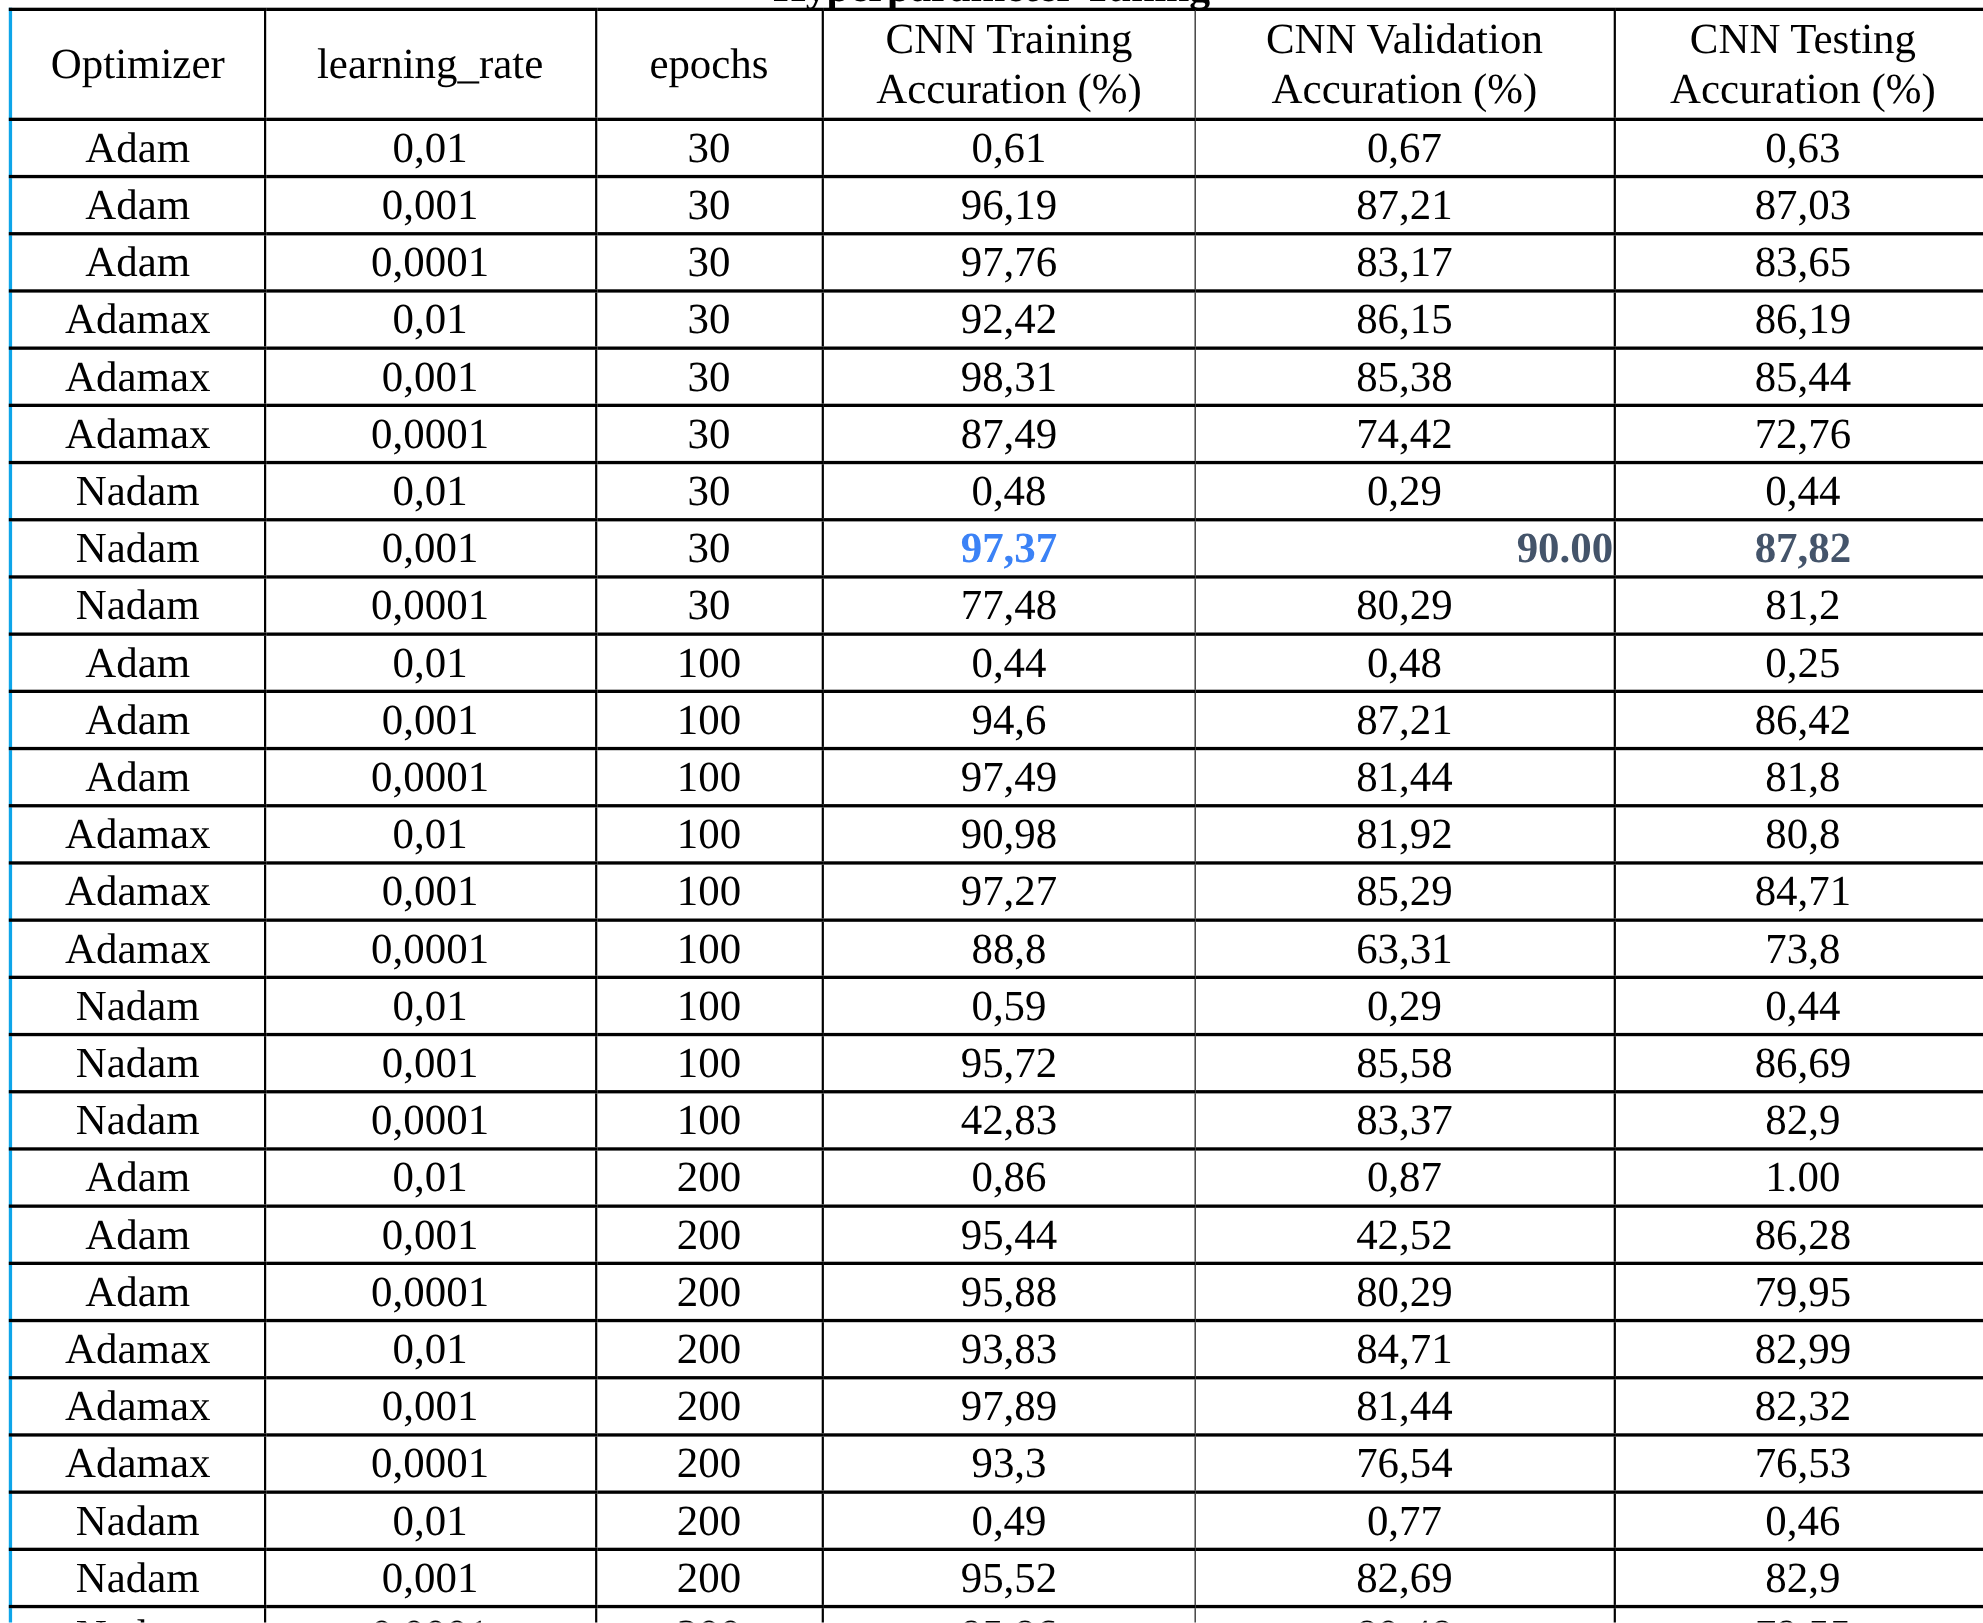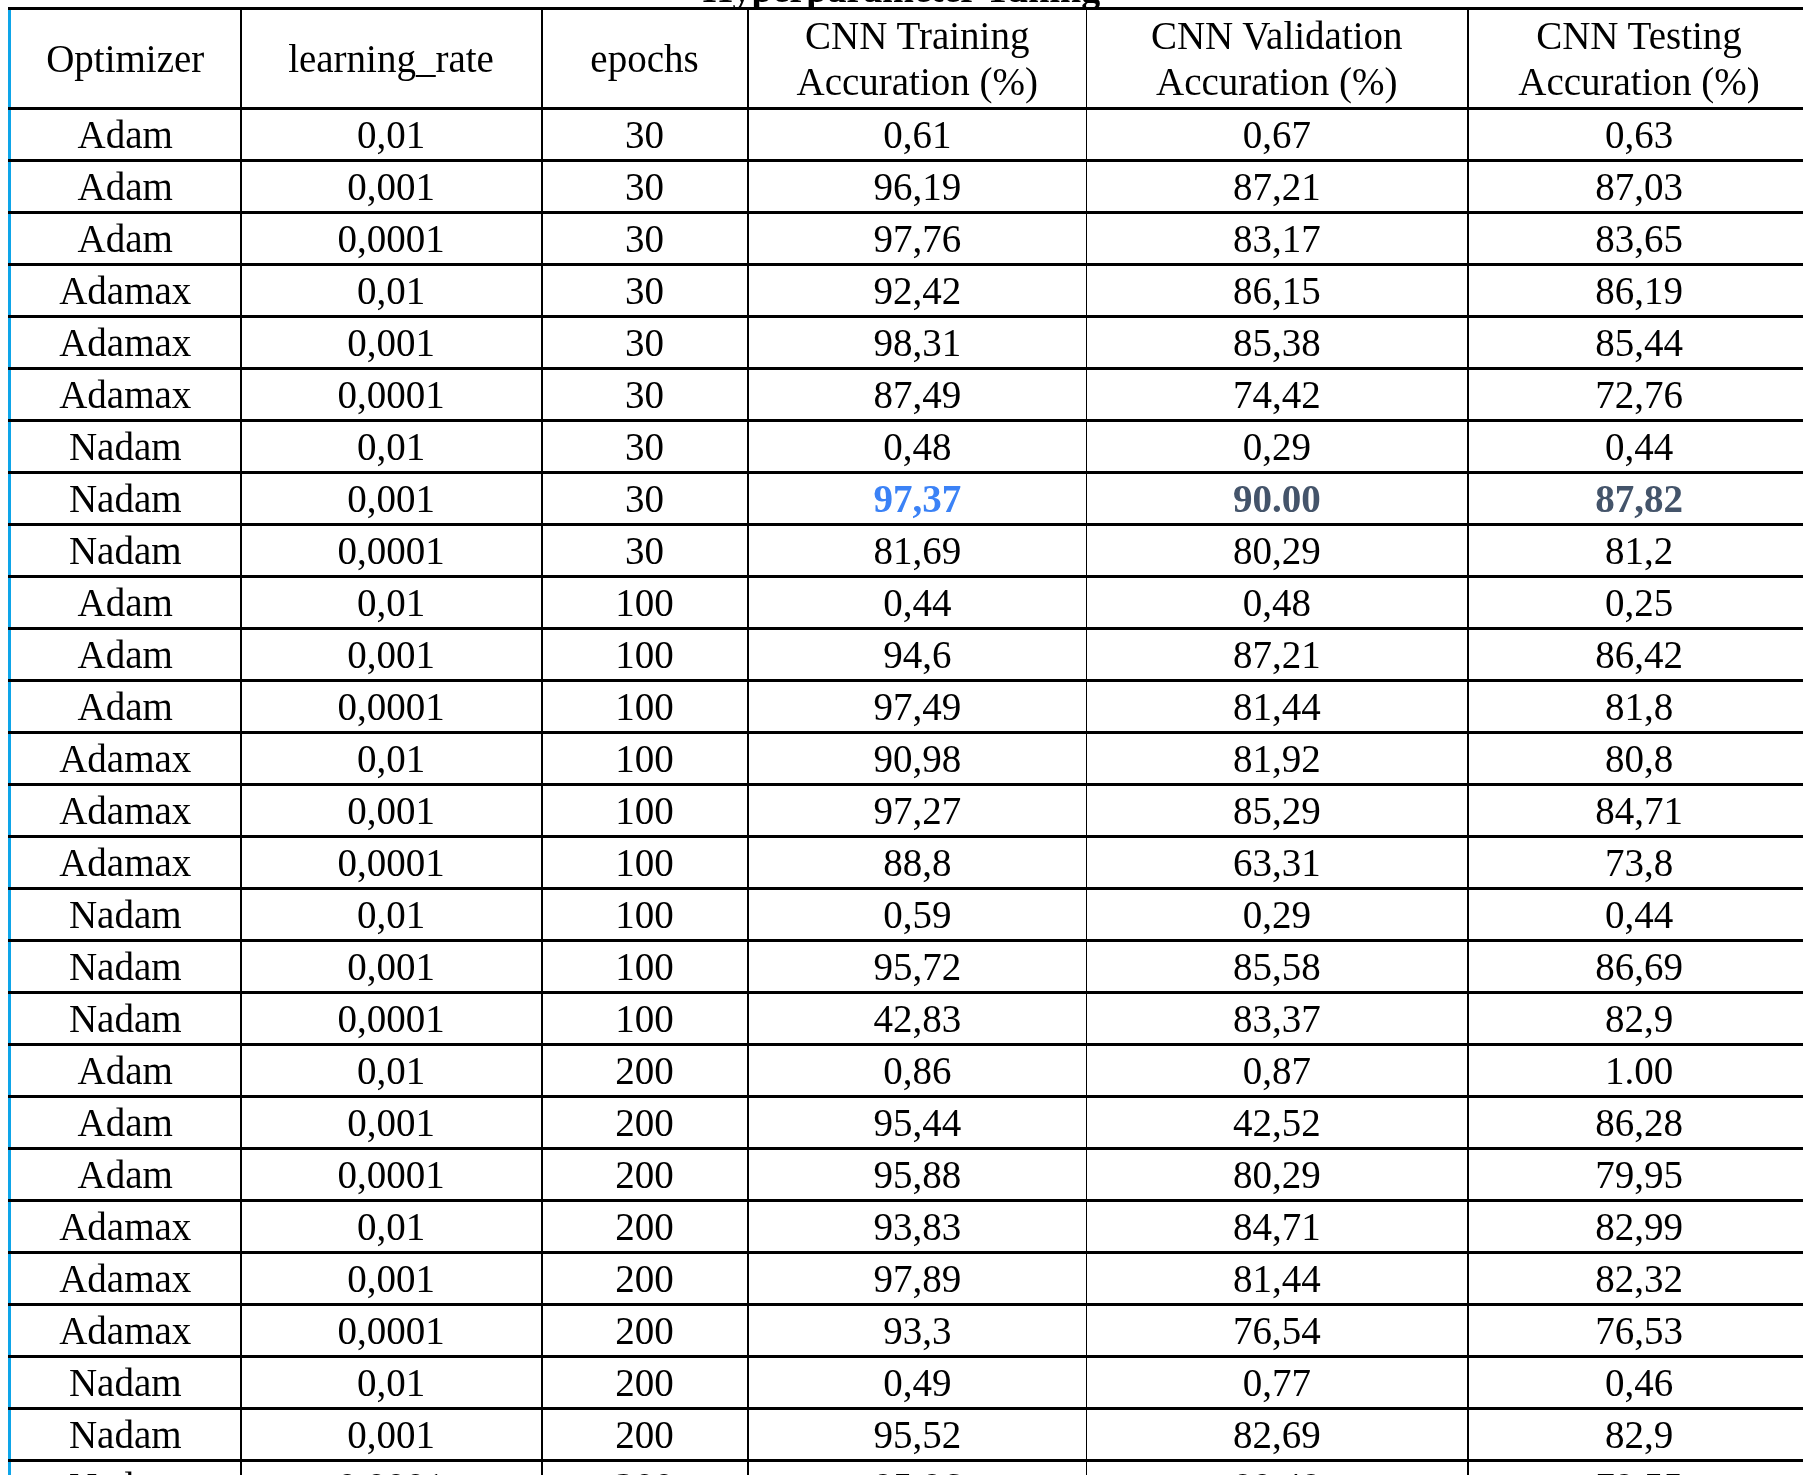--- a/index.html
+++ b/index.html
@@ -98,28 +98,28 @@
         <td class="c3">30</td>
         <td class="c4">0,48</td>
         <td class="c5">0,29</td>
         <td class="c6">0,44</td>
       </tr>
       <tr>
         <td class="c1">Nadam</td>
         <td class="c2">0,001</td>
         <td class="c3">30</td>
         <td class="c4 best" style="color: #3b82f6;">97,37</td>
-        <td class="c5 best" style="color: rgb(68, 84, 106);">90.00</td>
+        <td class="c5 best" style="color: rgb(68, 84, 106); text-align: right;">90.00</td>
         <td class="c6 best" style="color: rgb(68, 84, 106);">87,82</td>
       </tr>
       <tr>
         <td class="c1">Nadam</td>
         <td class="c2">0,0001</td>
         <td class="c3">30</td>
-        <td class="c4">81,69</td>
+        <td class="c4">77,48</td>
         <td class="c5">80,29</td>
         <td class="c6">81,2</td>
       </tr>
       <tr>
         <td class="c1">Adam</td>
         <td class="c2">0,01</td>
         <td class="c3">100</td>
         <td class="c4">0,44</td>
         <td class="c5">0,48</td>
         <td class="c6">0,25</td>

